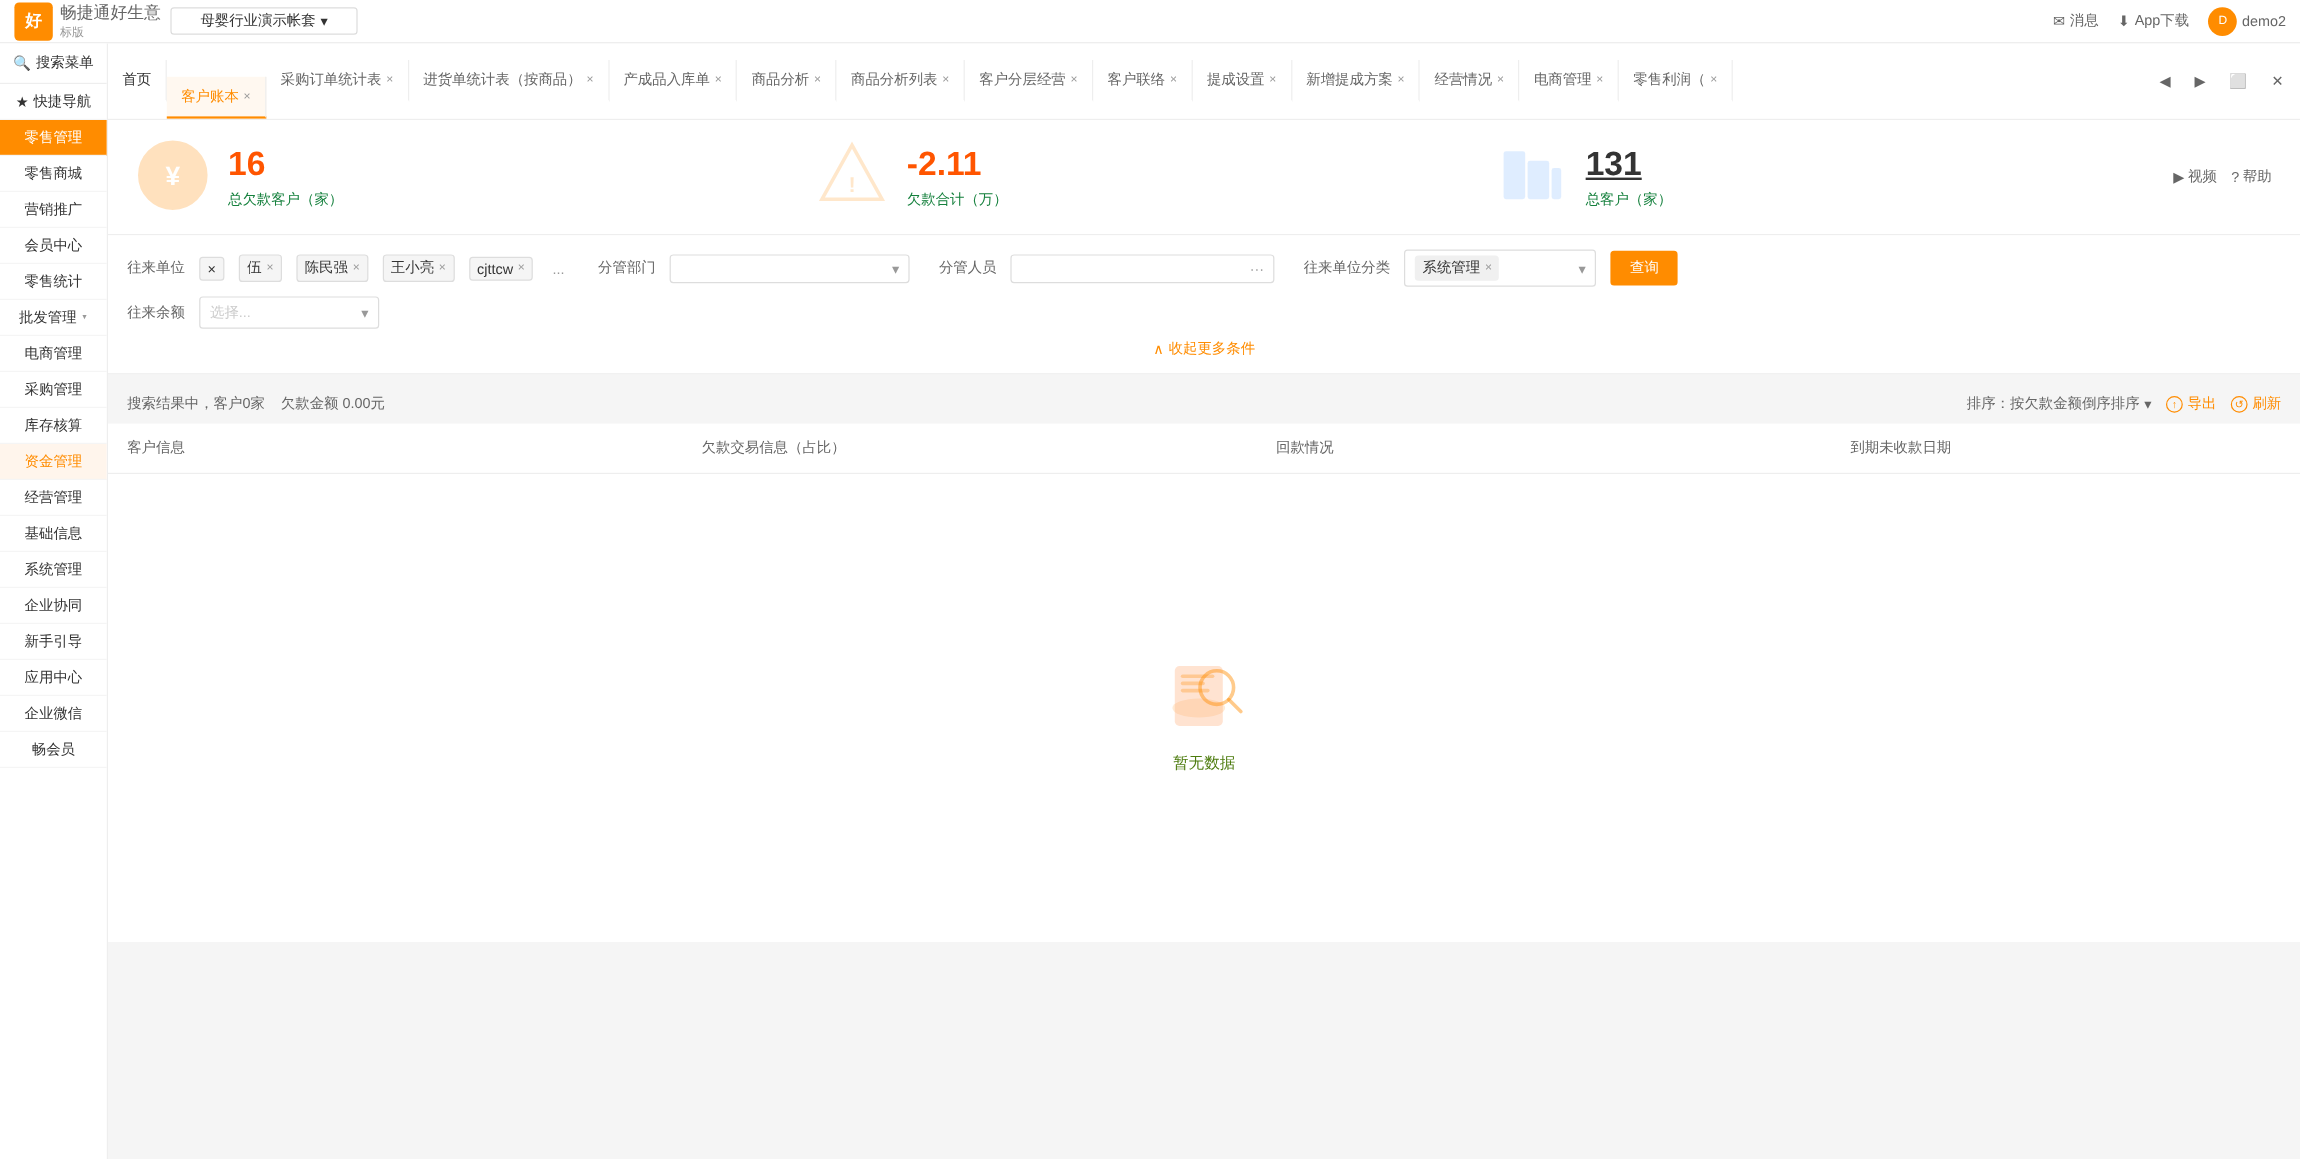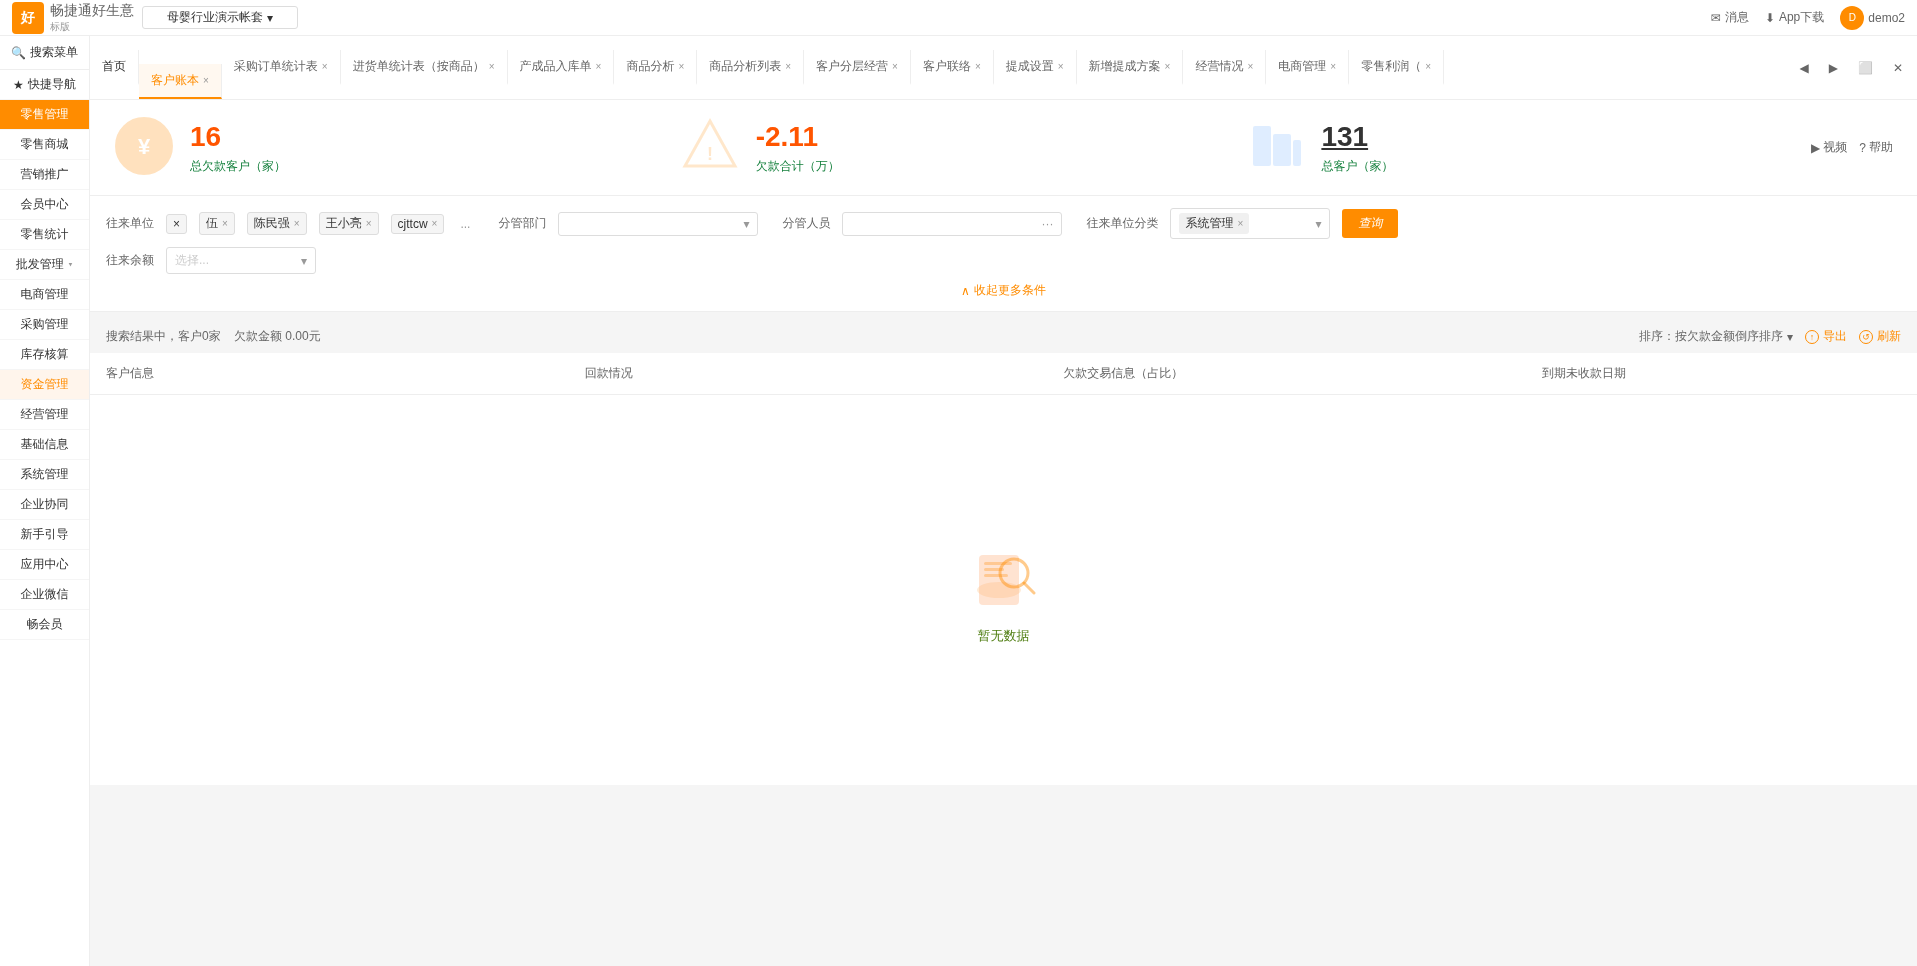--- a/index.html
+++ b/index.html
@@ -81,21 +81,21 @@
     .empty-text { color: #4d7c0f; font-size: 13px; margin-top: 12px; }
 
     
     .empty-illustration { display: flex; flex-direction: column; align-items: center; justify-content: center; padding: 80px 0; }
 
     
     ::-webkit-scrollbar { width: 6px; height: 6px; }
     ::-webkit-scrollbar-track { background: #f5f5f5; }
     ::-webkit-scrollbar-thumb { background: #ddd; border-radius: 3px; }
 
-    .query-btn { background: #ff8c00; color: white; border: none; border-radius: 3px; padding: 6px 16px; font-size: 12px; cursor: pointer; font-style: italic; }
+    .query-btn { background: #ff8c00; color: white; border: none; border-radius: 3px; padding: 6px 16px; font-size: 12px; cursor: pointer; }
   </style>
 </head>
 <body>
 
 <div class="top-bar">
   <div class="top-bar-left">
     <div class="logo-area">
       <div class="logo-icon">好</div>
       <div>
         <div class="logo-text">畅捷通好生意</div>
@@ -400,22 +400,22 @@
           <div class="action-btn">
             <div class="icon">↺</div>
             <span>刷新</span>
           </div>
         </div>
       </div>
 
       <div class="table-container">
         <div class="table-header">
           <div>客户信息</div>
+          <div>欠款交易信息（占比）</div>
           <div>回款情况</div>
-          <div>欠款交易信息（占比）</div>
           <div>到期未收款日期</div>
         </div>
         <div class="table-body">
           <div class="empty-illustration">
 
             <svg width="80" height="80" viewBox="0 0 80 80">
 
               <ellipse cx="35" cy="55" rx="22" ry="8" fill="#ffcc99" opacity="0.4"></ellipse>
               <rect x="15" y="20" width="40" height="50" rx="4" fill="#ffb07a" opacity="0.35"></rect>
               <rect x="20" y="27" width="28" height="3" rx="1.5" fill="#ff8c00" opacity="0.3"></rect>

